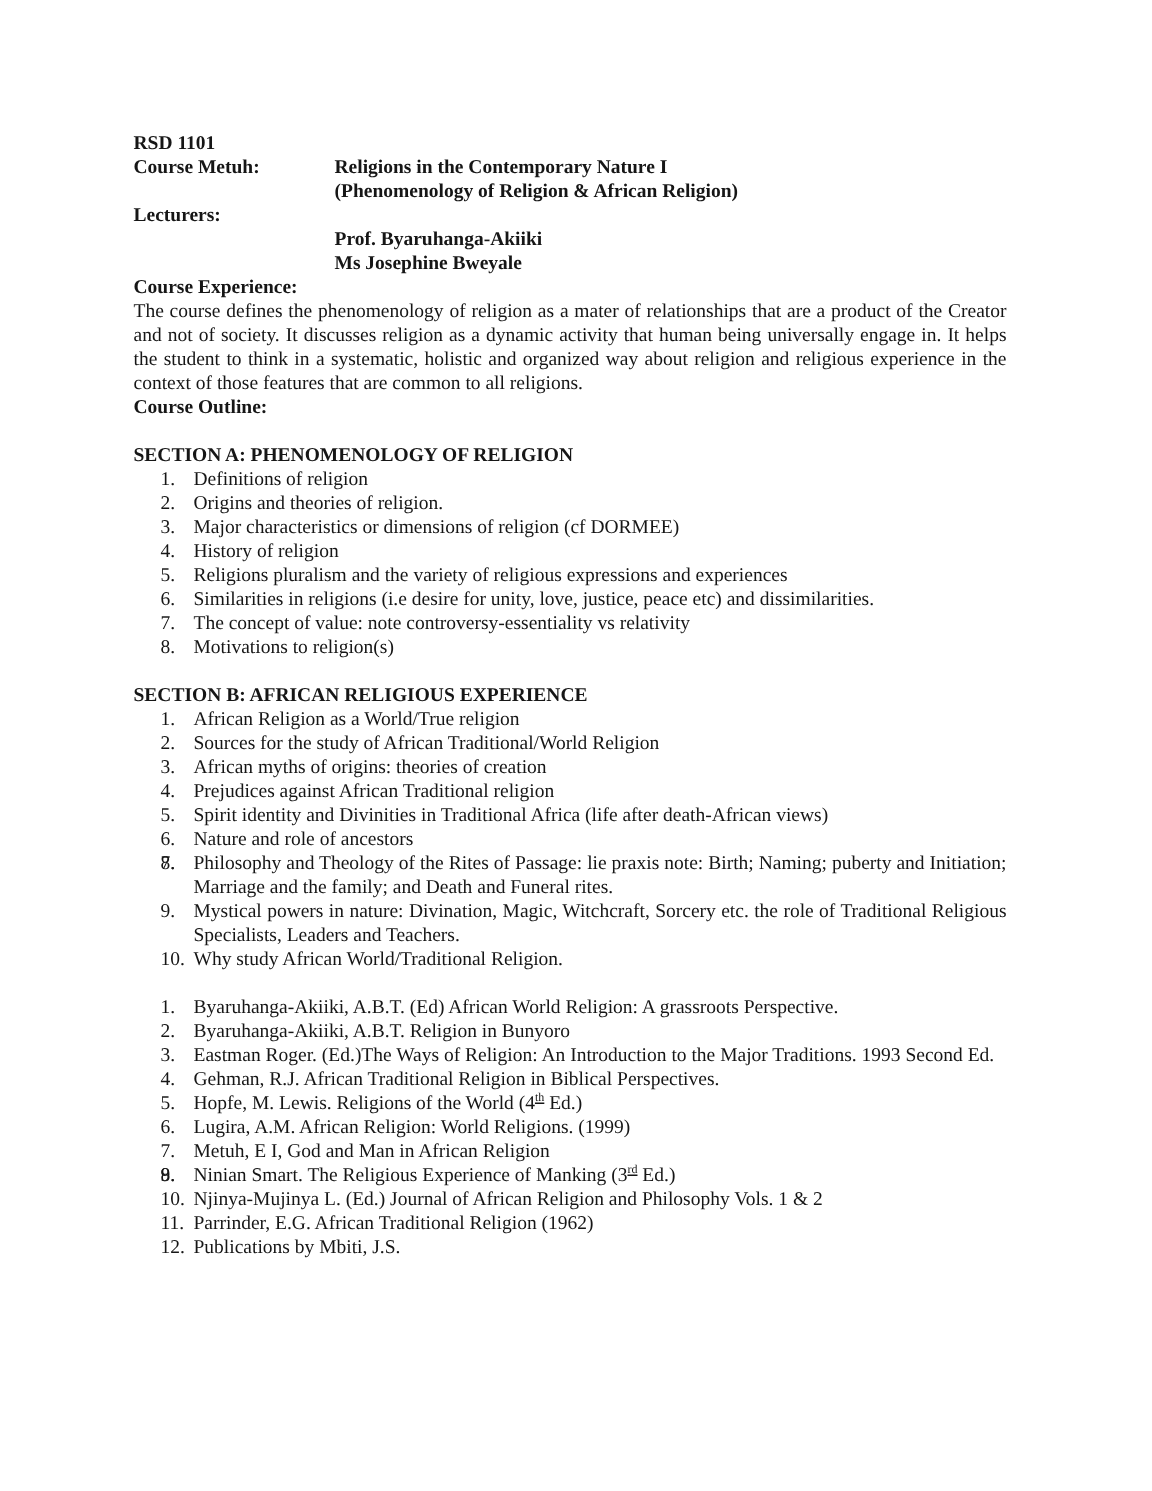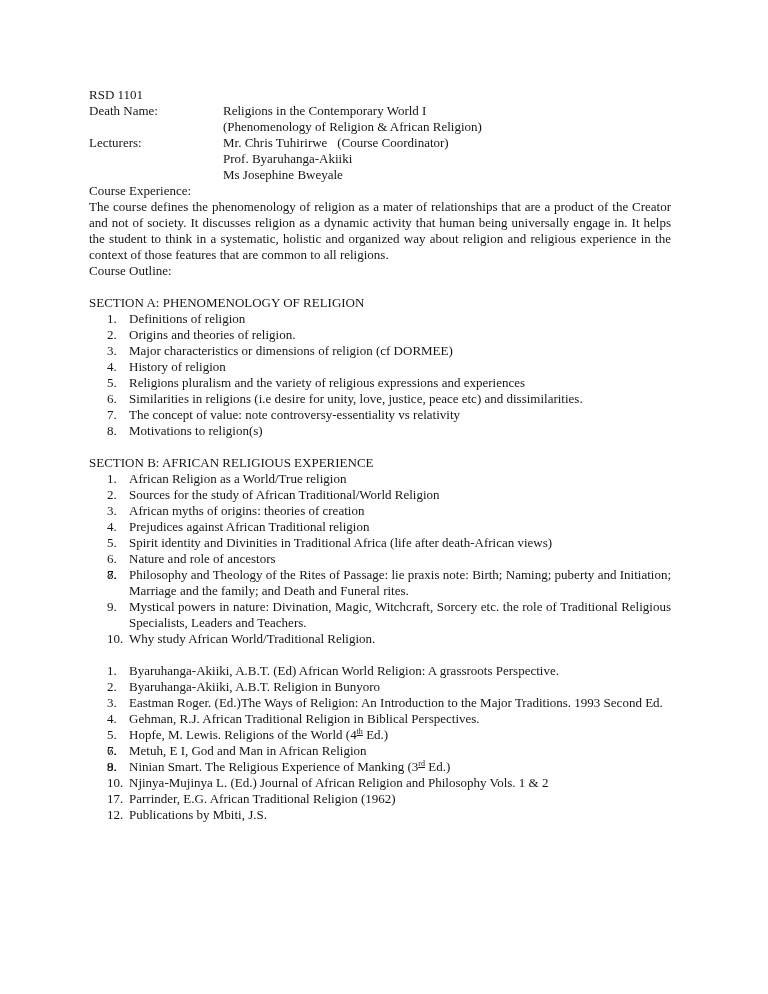--- a/index.html
+++ b/index.html
@@ -5,50 +5,49 @@
   html, body { margin: 0; padding: 0; }
   body {
     width: 768px; height: 994px;
     background: #ffffff;
     font-family: "Liberation Serif", "DejaVu Serif", serif;
     font-size: 13px; line-height: 16px;
     color: #161616;
     position: relative;
   }
   .content { position: absolute; left: 89px; top: 87px; width: 582px; }
-  .b { font-weight: normal; }
+  .b { font-weight: bold; }
   .hdr-row { display: grid; grid-template-columns: 134px 1fr; }
   .pre-space { white-space: pre-wrap; }
   .para { text-align: justify; }
   .blank { height: 16px; }
   .item { position: relative; padding-left: 40px; text-align: justify; }
   .item .num { position: absolute; left: 18px; top: 0; }
   .sup { vertical-align: super; font-size: 8px; line-height: 0; text-decoration: underline; }
 </style>
 </head>
 <body>
 
 <div class="content">
 
   <div>
     <div class="hdr-row">
       <span class="b">RSD 1101</span>
       <span></span>
     </div>
     <div class="hdr-row">
-      <span class="b">Death Name:</span>
-      <span class="b">Religions in the Contemporary World I</span>
+      <span class="b">Course Metuh:</span>
+      <span class="b">Religions in the Contemporary Nature I</span>
     </div>
     <div class="hdr-row">
       <span></span>
       <span class="b">(Phenomenology of Religion &amp; African Religion)</span>
     </div>
     <div class="hdr-row">
       <span class="b">Lecturers:</span>
-      <span class="b pre-space">Mr. Chris Tuhirirwe   (Course Coordinator)</span>
     </div>
     <div class="hdr-row">
       <span></span>
       <span class="b">Prof. Byaruhanga-Akiiki</span>
     </div>
     <div class="hdr-row">
       <span></span>
       <span class="b">Ms Josephine Bweyale</span>
     </div>
   </div>
@@ -88,22 +87,22 @@
   </div>
 
   <div class="blank"></div>
 
   <div>
     <div class="item"><span class="num">1.</span><span><span>Byaruhanga-Akiiki, A.B.T. (Ed) African World Religion: A grassroots Perspective.</span><span class="sup"></span><span></span></span></div>
     <div class="item"><span class="num">2.</span><span><span>Byaruhanga-Akiiki, A.B.T. Religion in Bunyoro</span><span class="sup"></span><span></span></span></div>
     <div class="item"><span class="num">3.</span><span><span>Eastman Roger. (Ed.)The Ways of Religion: An Introduction to the Major Traditions. 1993 Second Ed.</span><span class="sup"></span><span></span></span></div>
     <div class="item"><span class="num">4.</span><span><span>Gehman, R.J. African Traditional Religion in Biblical Perspectives.</span><span class="sup"></span><span></span></span></div>
     <div class="item"><span class="num">5.</span><span><span>Hopfe, M. Lewis. Religions of the World (4</span><span class="sup">th</span><span> Ed.)</span></span></div>
-    <div class="item"><span class="num">6.</span></div>
+    <div class="item"><span class="num">6.</span><span><span>Lugira, A.M. African Religion: World Religions. (1999)</span><span class="sup"></span><span></span></span></div>
     <div class="item"><span class="num">7.</span><span><span>Metuh, E I, God and Man in African Religion</span><span class="sup"></span><span></span></span></div>
     <div class="item"><span class="num">8.</span></div>
     <div class="item"><span class="num">9.</span><span><span>Ninian Smart. The Religious Experience of Manking (3</span><span class="sup">rd</span><span> Ed.)</span></span></div>
     <div class="item"><span class="num">10.</span><span><span>Njinya-Mujinya L. (Ed.) Journal of African Religion and Philosophy Vols. 1 &amp; 2</span><span class="sup"></span><span></span></span></div>
-    <div class="item"><span class="num">17.</span><span><span>Parrinder, E.G. African Traditional Religion (1962)</span><span class="sup"></span><span></span></span></div>
+    <div class="item"><span class="num">11.</span><span><span>Parrinder, E.G. African Traditional Religion (1962)</span><span class="sup"></span><span></span></span></div>
     <div class="item"><span class="num">12.</span><span><span>Publications by Mbiti, J.S.</span><span class="sup"></span><span></span></span></div>
   </div>
 
 </div>
 
 </body></html>

